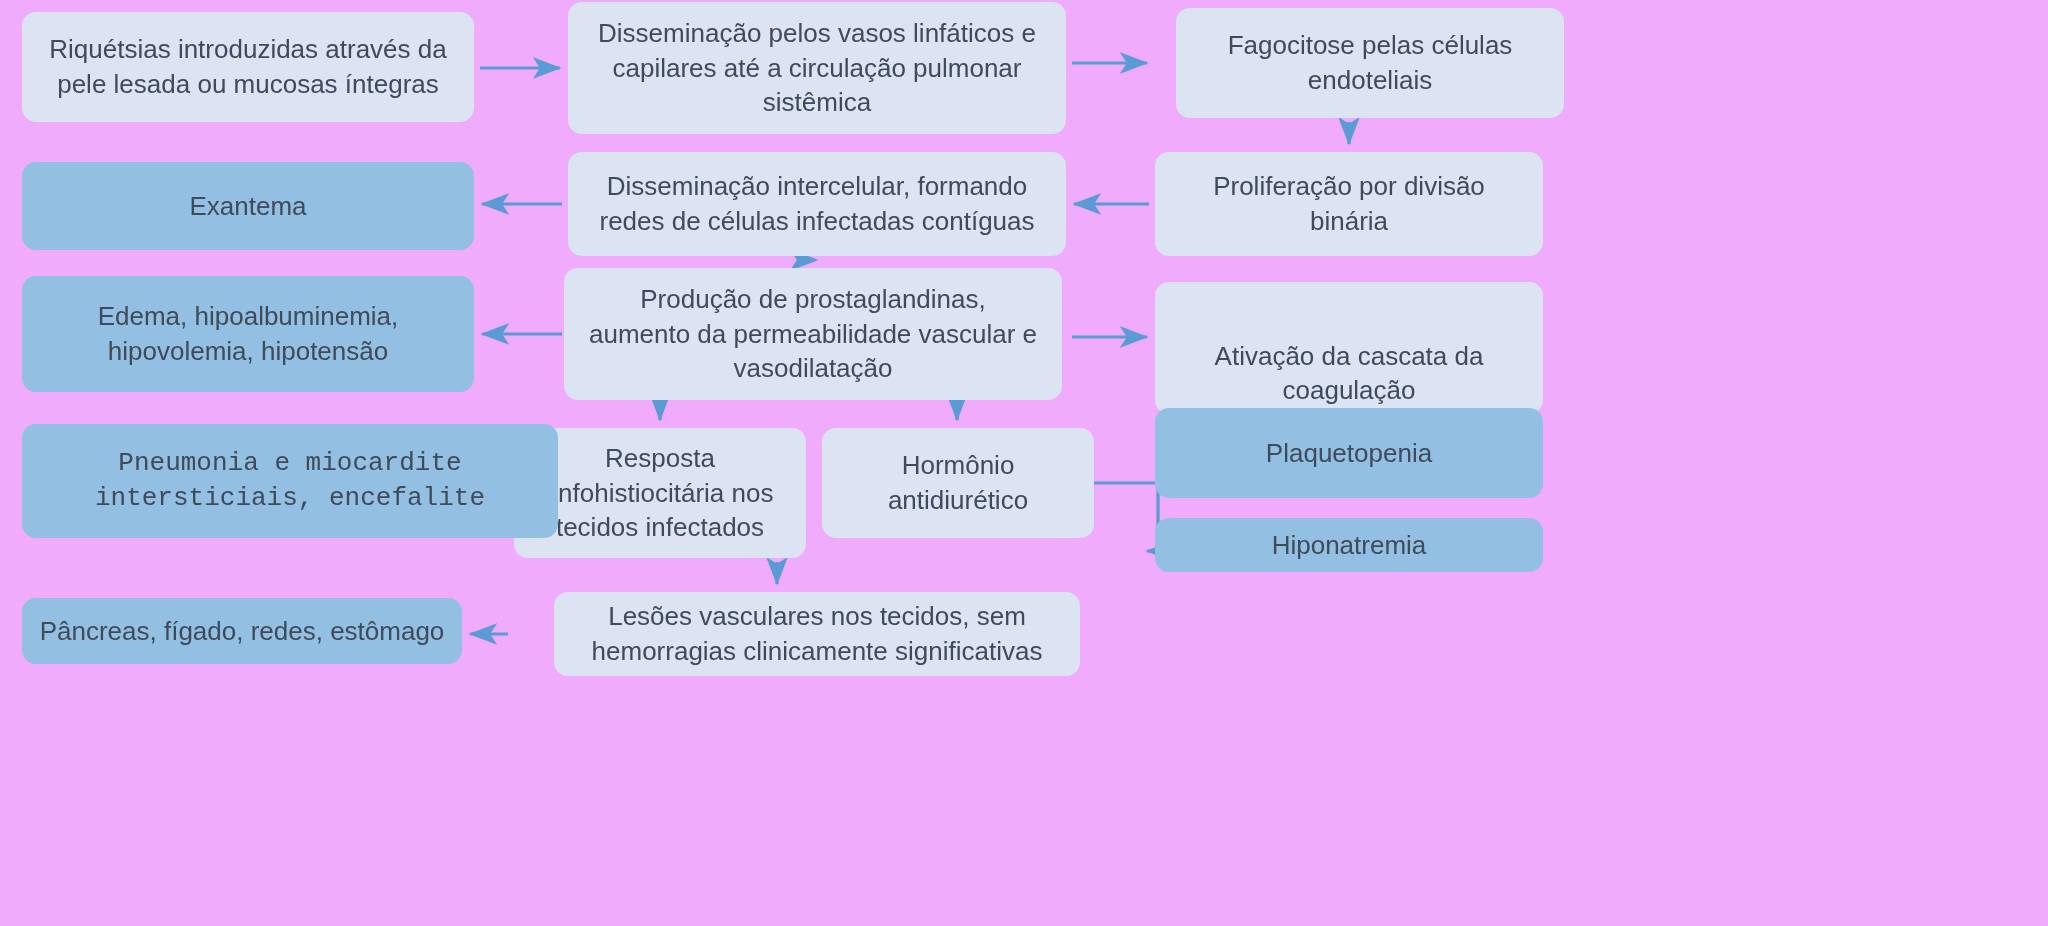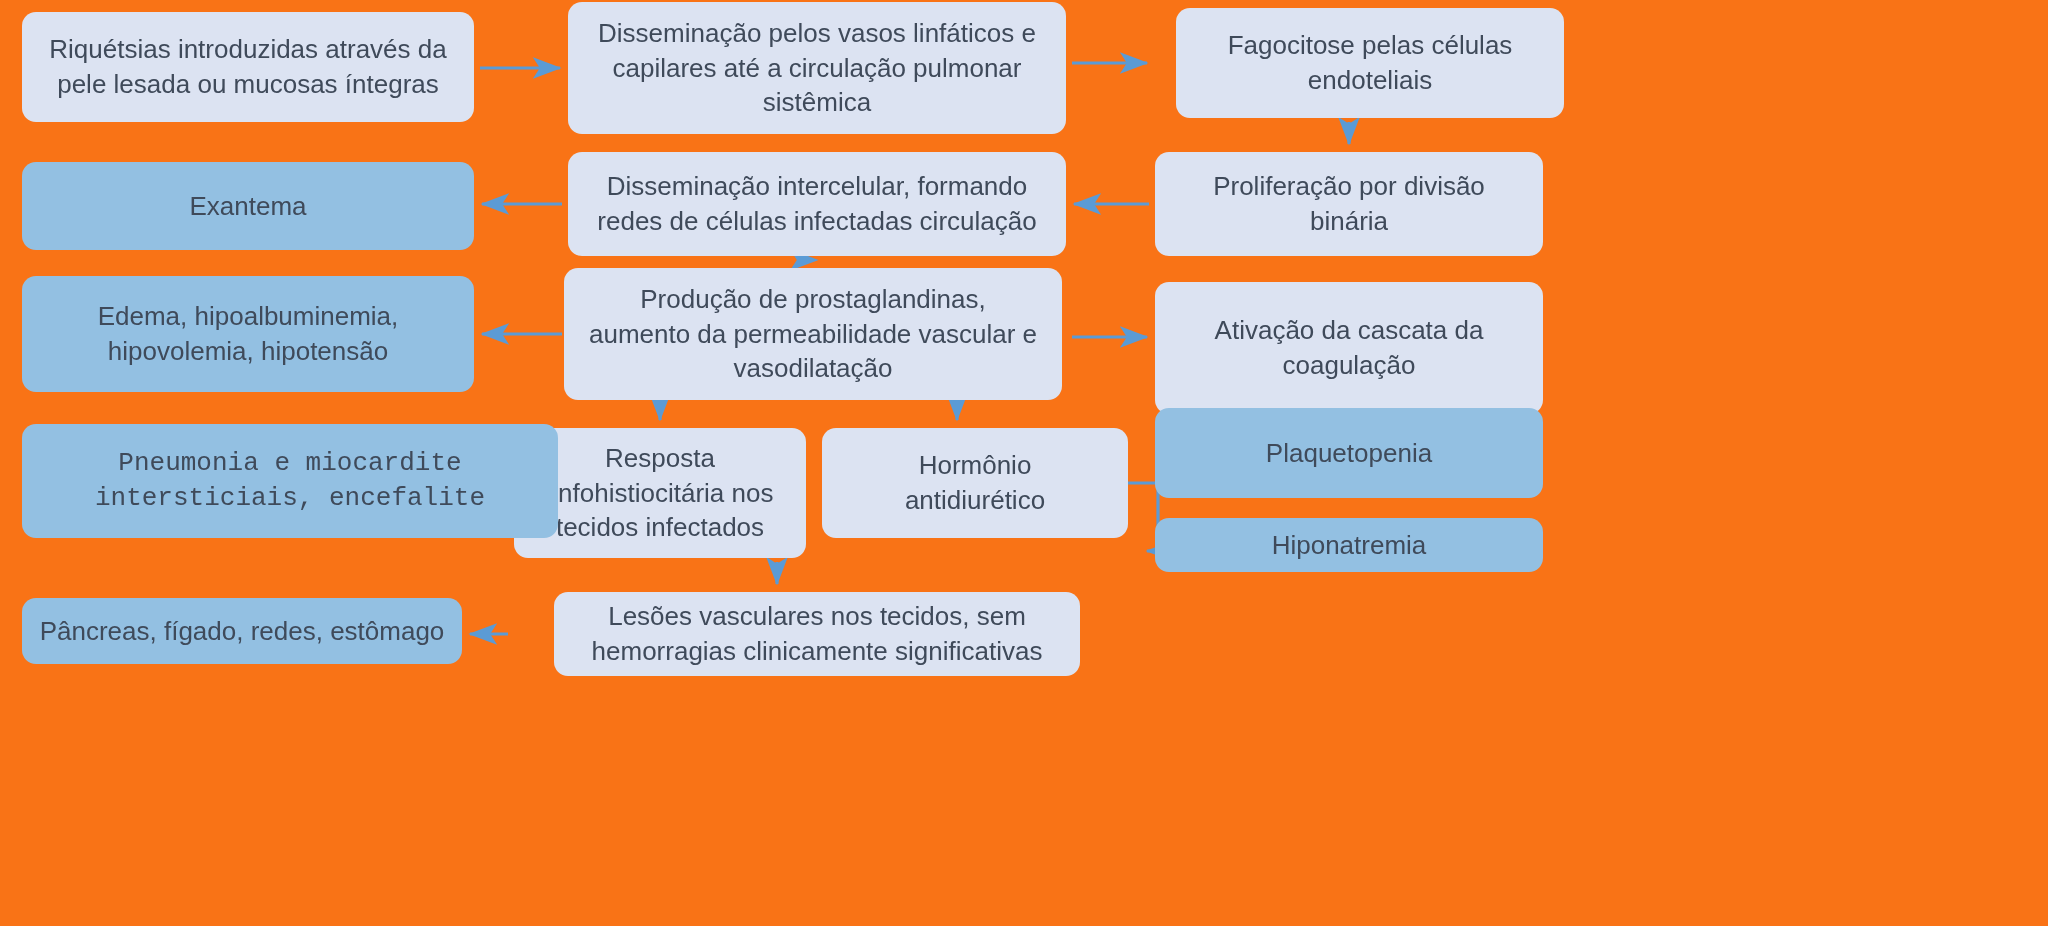--- a/index.html
+++ b/index.html
@@ -1,16 +1,16 @@
 <!DOCTYPE html>
 <html><head>
 <meta charset="utf-8">
 <style>
   html,body{margin:0;padding:0;background:#ffffff;}
-  #canvas{position:relative;width:2048px;height:926px;background:#f97316;
+  #canvas{position:relative;width:2048px;height:926px;background:#f0abfc;
           font-family:"Liberation Sans","DejaVu Sans",sans-serif;overflow:hidden;}
   .node{position:absolute;box-sizing:border-box;display:flex;align-items:center;
         justify-content:center;text-align:center;border-radius:14px;
         color:#3f4a5a;font-size:26px;line-height:1.33;padding:6px 14px;}
   .node.light{background:#dce3f2;}
   .node.dark{background:#93c0e2;}
   .node span{display:block;width:100%;white-space:pre-line;}
   svg.links{position:absolute;left:0;top:0;width:2048px;height:926px;
             pointer-events:none;overflow:visible;}
 </style>
@@ -54,47 +54,47 @@
       <div class="node light" style="left: 1176px; top: 8px; width: 388px; height: 110px;">
         <span>Fagocitose pelas células
 endoteliais</span>
       </div>
       <div class="node light" style="left: 1155px; top: 152px; width: 388px; height: 104px;">
         <span>Proliferação por divisão
 binária</span>
       </div>
       <div class="node light" style="left: 568px; top: 152px; width: 498px; height: 104px;">
         <span>Disseminação intercelular, formando
-redes de células infectadas circulação</span>
+redes de células infectadas contíguas</span>
       </div>
       <div class="node dark" style="left: 22px; top: 162px; width: 452px; height: 88px;">
         <span>Exantema</span>
       </div>
       <div class="node light" style="left: 564px; top: 268px; width: 498px; height: 132px;">
         <span>Produção de prostaglandinas,
 aumento da permeabilidade vascular e
 vasodilatação</span>
       </div>
       <div class="node dark" style="left: 22px; top: 276px; width: 452px; height: 116px;">
         <span>Edema, hipoalbuminemia,
 hipovolemia, hipotensão</span>
       </div>
-      <div class="node light" style="left: 1155px; top: 282px; width: 388px; height: 132px;">
+      <div class="node light" style="left: 1155px; top: 282px; width: 388px; height: 132px; align-items: flex-end;">
         <span>Ativação da cascata da
 coagulação</span>
       </div>
       <div class="node dark" style="left: 1155px; top: 408px; width: 388px; height: 90px;">
         <span>Plaquetopenia</span>
       </div>
       <div class="node light" style="left: 514px; top: 428px; width: 292px; height: 130px;">
         <span>Resposta
 linfohistiocitária nos
 tecidos infectados</span>
       </div>
-      <div class="node light" style="left: 822px; top: 428px; width: 306px; height: 110px;">
+      <div class="node light" style="left: 822px; top: 428px; width: 272px; height: 110px;">
         <span>Hormônio
 antidiurético</span>
       </div>
       <div class="node dark" style="left: 22px; top: 424px; width: 536px; height: 114px; font-family: Liberation Mono, monospace;">
         <span>Pneumonia e miocardite
 intersticiais, encefalite</span>
       </div>
       <div class="node dark" style="left: 1155px; top: 518px; width: 388px; height: 54px;">
         <span>Hiponatremia</span>
       </div>

